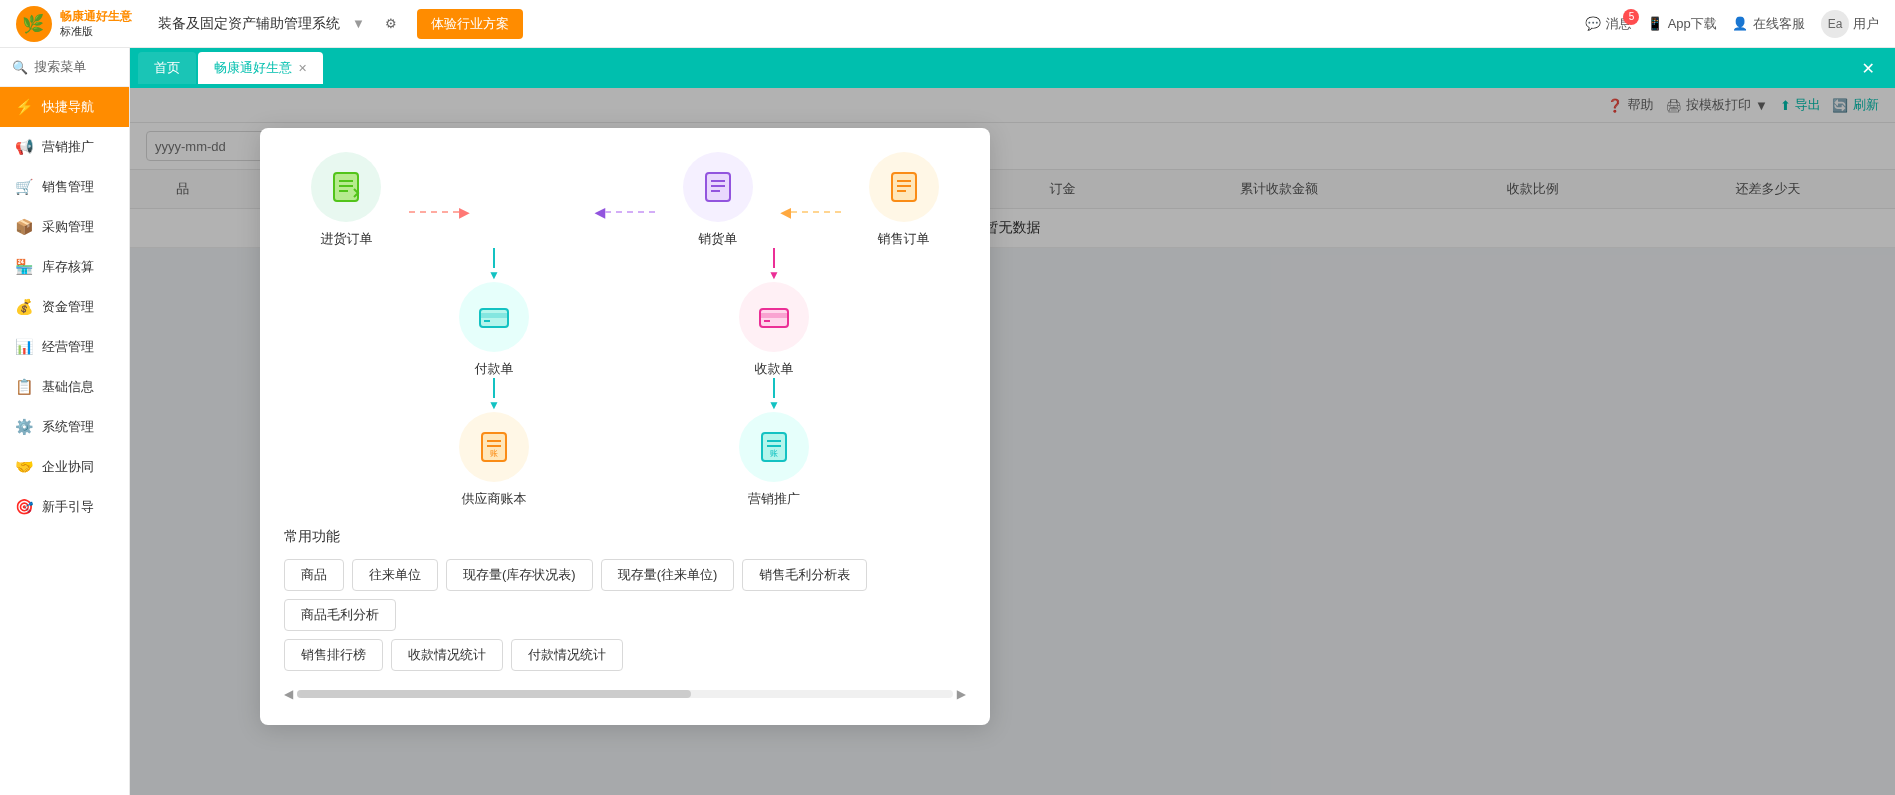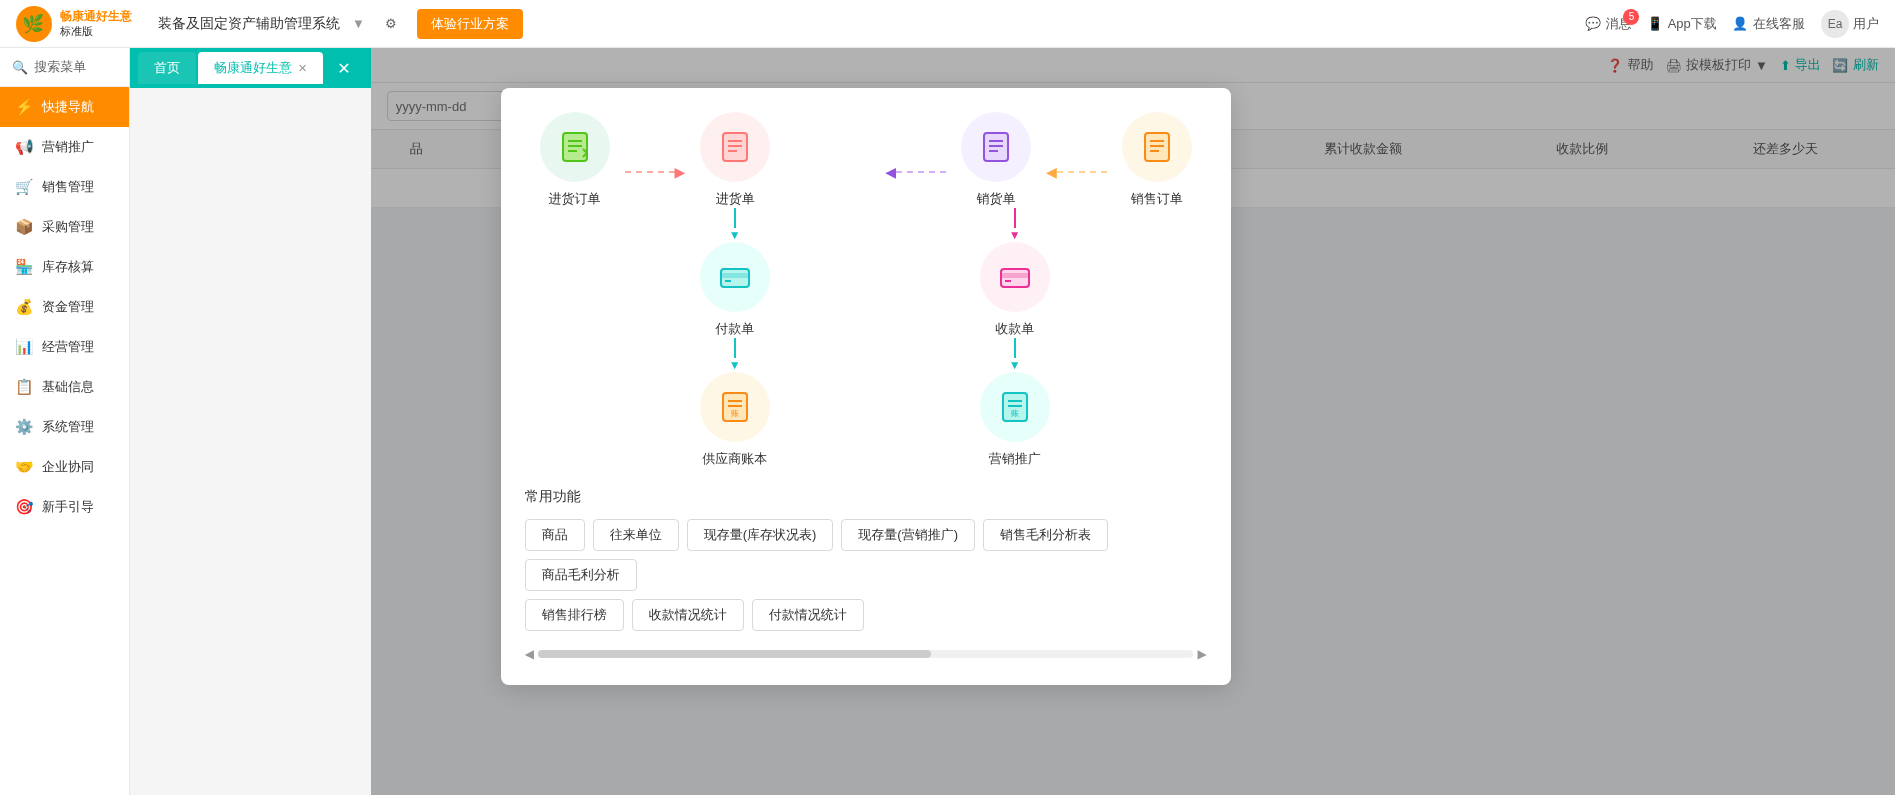--- a/index.html
+++ b/index.html
@@ -3,21 +3,21 @@
   <meta charset="utf-8">
   <style>
     * { box-sizing: border-box; margin: 0; padding: 0; }
     body { font-family: 'Microsoft YaHei', Arial, sans-serif; font-size: 13px; background: #f5f5f5; overflow: hidden; }
 
     
     .app-container { display: flex; flex-direction: column; height: 795px; width: 1895px; }
     .top-bar { display: flex; align-items: center; height: 48px; background: #fff; border-bottom: 1px solid #e8e8e8; padding: 0 16px; gap: 12px; flex-shrink: 0; }
     .main-area { display: flex; flex: 1; overflow: hidden; }
     .sidebar { width: 130px; background: #fff; border-right: 1px solid #e8e8e8; display: flex; flex-direction: column; flex-shrink: 0; }
-    .content-area { flex: 1; display: flex; flex-direction: row; overflow: hidden; justify-content: center; }
+    .content-area { flex: 1; display: flex; flex-direction: column; overflow: hidden; justify-content: center; }
     .tab-bar { display: flex; align-items: center; height: 40px; background: #00bfae; padding: 0 8px; flex-shrink: 0; }
     .page-content { flex: 1; background: #f0f2f5; position: relative; overflow: hidden; }
 
     
     .logo-area { display: flex; align-items: center; gap: 8px; width: 130px; flex-shrink: 0; }
     .logo-icon { width: 36px; height: 36px; background: #ff8c00; border-radius: 50%; display: flex; align-items: center; justify-content: center; color: white; font-size: 18px; }
     .logo-text { font-size: 11px; color: #333; line-height: 1.3; }
     .logo-text .brand { color: #ff8c00; font-weight: bold; font-size: 12px; }
     .system-title { font-size: 14px; color: #333; font-weight: 500; }
     .settings-btn { display: flex; align-items: center; justify-content: center; width: 28px; height: 28px; cursor: pointer; color: #666; }
@@ -263,31 +263,20 @@
                     </svg>
                 </div>
                 <span class="flow-label">进货订单</span>
               </div>
 
               <div style="display:flex; align-items:center; padding-bottom:28px;">
                 <div style="width:50px; border-top: 2px dashed #ffaaa0;"></div>
                 <span style="color:#ff7875; font-size:14px;">▶</span>
               </div>
 
-              <div class="flow-item">
-                <div class="flow-circle red-light">
-                  <svg width="36" height="36" viewBox="0 0 36 36">
-                      <rect x="6" y="4" width="24" height="28" rx="3" fill="#ffd6d6" stroke="#ff7875" stroke-width="2"></rect>
-                      <line x1="11" y1="12" x2="25" y2="12" stroke="#ff7875" stroke-width="2"></line>
-                      <line x1="11" y1="17" x2="25" y2="17" stroke="#ff7875" stroke-width="2"></line>
-                      <line x1="11" y1="22" x2="20" y2="22" stroke="#ff7875" stroke-width="2"></line>
-                    </svg>
-                </div>
-                <span class="flow-label">进货单</span>
-              </div>
 
               <div style="width:140px;"></div>
 
               <div style="display:flex; align-items:center; padding-bottom:28px;">
                 <span style="color:#9254de; font-size:14px;">◀</span>
                 <div style="width:50px; border-top: 2px dashed #d3adf7;"></div>
               </div>
 
               <div class="flow-item">
                 <div class="flow-circle purple">
@@ -404,21 +393,21 @@
                 <span class="flow-label">营销推广</span>
               </div>
             </div>
 
             <div class="common-functions">
               <div class="common-title">常用功能</div>
               <div class="function-btns">
                 <button class="function-btn">商品</button>
                 <button class="function-btn">往来单位</button>
                 <button class="function-btn">现存量(库存状况表)</button>
-                <button class="function-btn">现存量(营销推广)</button>
+                <button class="function-btn">现存量(往来单位)</button>
                 <button class="function-btn">销售毛利分析表</button>
                 <button class="function-btn">商品毛利分析</button>
               </div>
               <div class="function-btns" style="margin-top:8px;">
                 <button class="function-btn">销售排行榜</button>
                 <button class="function-btn">收款情况统计</button>
                 <button class="function-btn">付款情况统计</button>
               </div>
             </div>
 

